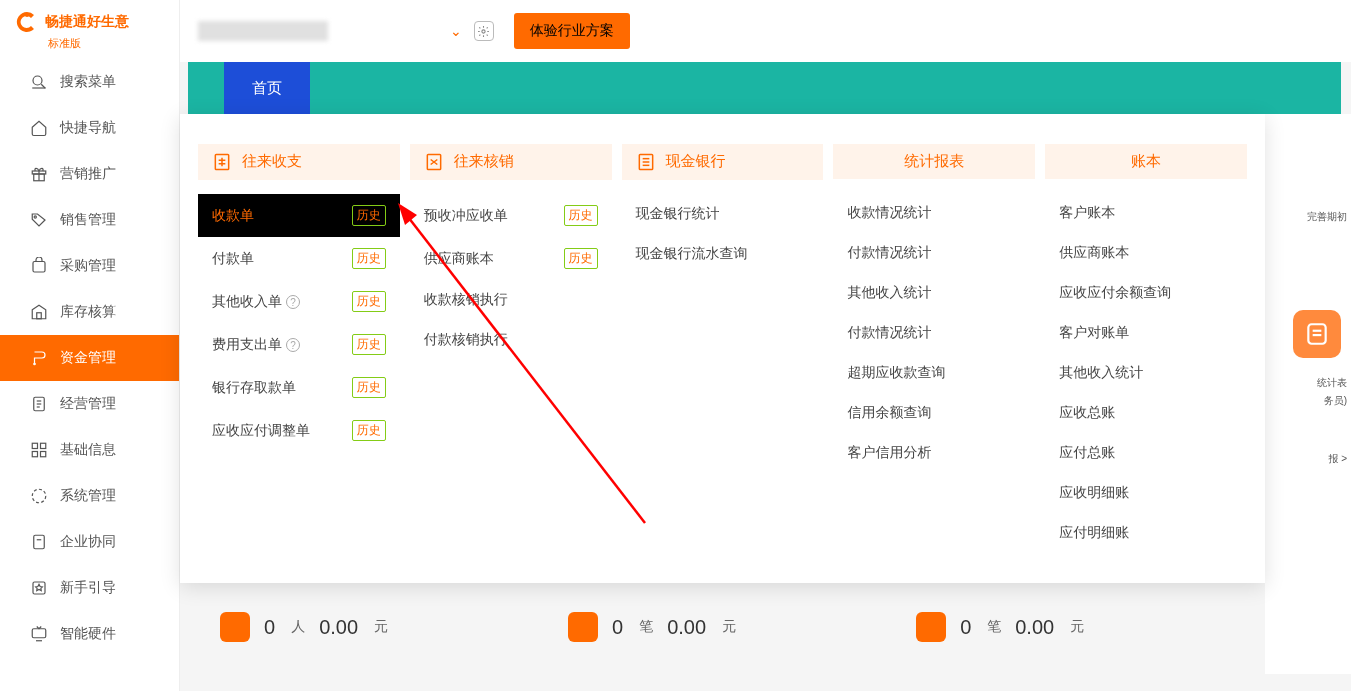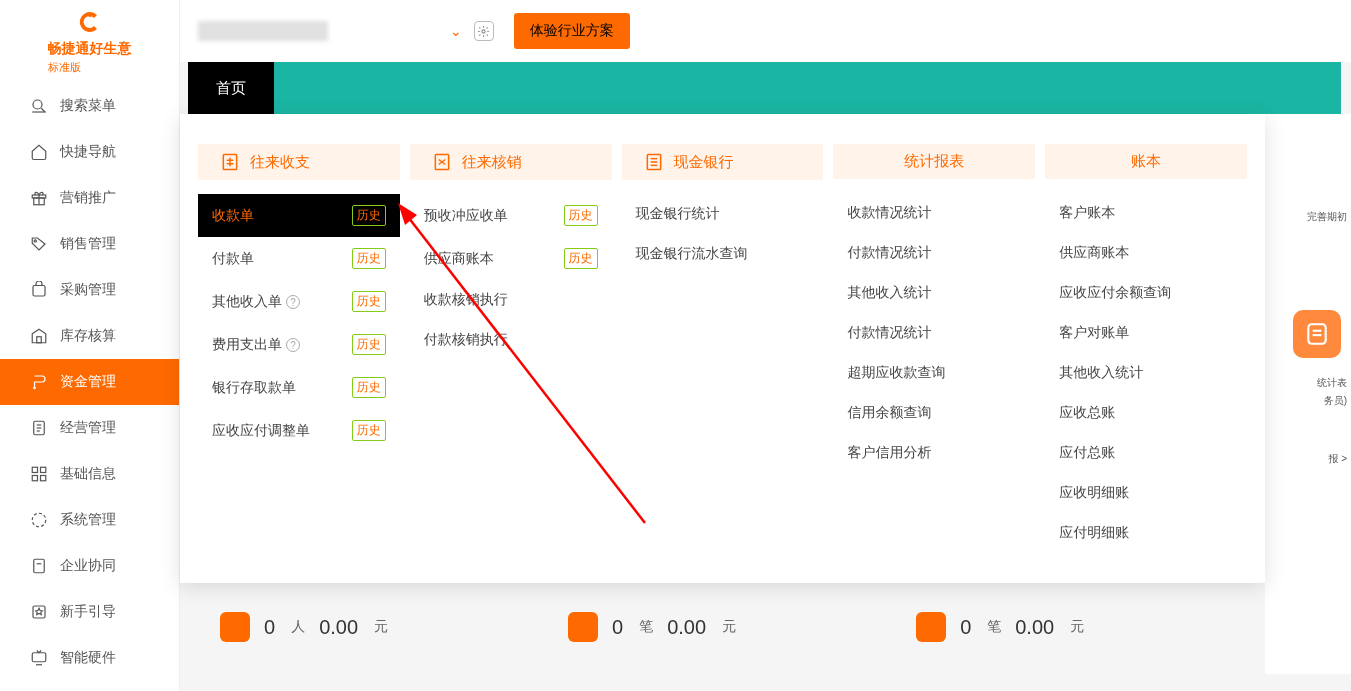--- a/index.html
+++ b/index.html
@@ -1,44 +1,44 @@
 <!DOCTYPE html>
 <html><head>
   <meta charset="utf-8">
   <style>
     * { margin: 0; padding: 0; box-sizing: border-box; }
     body { font-family: -apple-system, "PingFang SC", "Microsoft YaHei", sans-serif; font-size: 14px; color: #333; background: #f5f5f5; overflow: hidden; width: 1351px; height: 691px; position: relative; }
     
     
     .sidebar { position: absolute; left: 0; top: 0; width: 180px; height: 100%; background: #fff; border-right: 1px solid #eee; z-index: 5; }
-    .logo-area { padding: 10px 15px; display: flex; align-items: center; gap: 6px; flex-direction: column; }
+    .logo-area { padding: 10px 15px; display: flex; align-items: center; gap: 6px; }
     .logo-icon { width: 24px; height: 24px; color: #ff6a00; font-weight: bold; font-size: 20px; display: flex; align-items: center; }
     .logo-text { color: #ff6a00; font-size: 14px; font-weight: 600; }
     .version-badge { margin-left: 48px; margin-top: -8px; font-size: 11px; color: #ff6a00; padding-bottom: 8px; }
     .nav-item { display: flex; align-items: center; gap: 12px; padding: 14px 30px; cursor: pointer; color: #555; }
     .nav-item.active { background: #ff6a00; color: #fff; }
     .nav-icon { width: 18px; height: 18px; display: inline-flex; align-items: center; justify-content: center; flex-shrink: 0; }
     .nav-label { font-size: 14px; }
 
     
     .top-header { position: absolute; left: 180px; top: 0; right: 0; height: 62px; background: #fff; display: flex; align-items: center; padding: 0 18px; gap: 12px; z-index: 4; }
     .redacted { width: 130px; height: 20px; background: #e0e0e0; filter: blur(2px); }
     .chevron-down { color: #ff6a00; font-size: 14px; margin-left: 110px; cursor: pointer; }
     .gear { width: 20px; height: 20px; color: #888; cursor: pointer; display: flex; align-items: center; justify-content: center; border: 1.4px solid #bbb; border-radius: 4px; font-size: 13px; }
     .primary-btn { background: #ff6a00; color: #000000; border: none; padding: 9px 16px; border-radius: 3px; font-size: 14px; cursor: pointer; margin-left: 8px; }
 
     
     .tab-bar { position: absolute; left: 188px; top: 62px; right: 10px; height: 52px; background: #1bb5a3; display: flex; align-items: center; z-index: 3; }
     .tab { padding: 0 28px; height: 100%; display: flex; align-items: center; color: #fff; font-size: 15px; }
-    .tab.active { background: #000000; }
+    .tab.active { background: #1d4ed8; margin-left: 36px; }
 
     
     .mega-menu { position: absolute; left: 180px; top: 114px; width: 1085px; background: #fff; box-shadow: 0 4px 20px rgba(0,0,0,0.12); padding: 30px 18px; z-index: 10; display: flex; gap: 10px; }
     .menu-col { flex: 1; }
-    .col-header { background: #fff3ea; color: #ff6a00; padding: 8px 22px; display: flex; align-items: center; gap: 10px; font-size: 15px; margin-bottom: 14px; }
+    .col-header { background: #fff3ea; color: #ff6a00; padding: 8px 14px; display: flex; align-items: flex-start; gap: 10px; font-size: 15px; margin-bottom: 14px; }
     .col-header.noicon { justify-content: center; }
     .col-icon { width: 20px; height: 20px; display: inline-flex; align-items: center; }
     .menu-item { padding: 11px 14px; display: flex; align-items: center; justify-content: space-between; cursor: pointer; color: #444; font-size: 14px; }
     .menu-item.active { background: #000000; color: #ff6a00; }
     .hist-badge { border: 1px solid #84cc16; color: #ff6a00; font-size: 12px; padding: 1px 4px; border-radius: 2px; }
     .q-icon { display: inline-flex; width: 14px; height: 14px; border: 1px solid #aaa; border-radius: 50%; align-items: center; justify-content: center; font-size: 10px; color: #aaa; margin-left: 4px; }
 
     
     .arrow-overlay { position: absolute; left: 395px; top: 203px; width: 300px; height: 330px; z-index: 20; pointer-events: none; }
 

